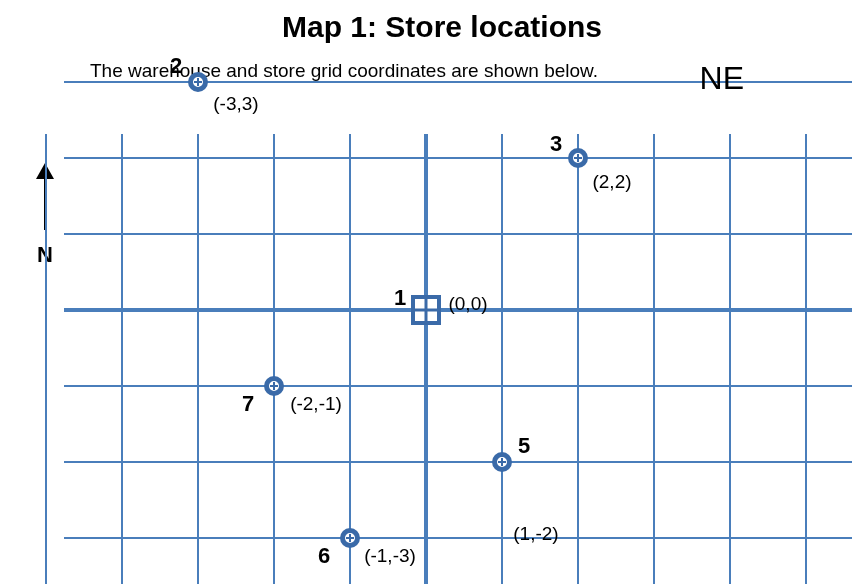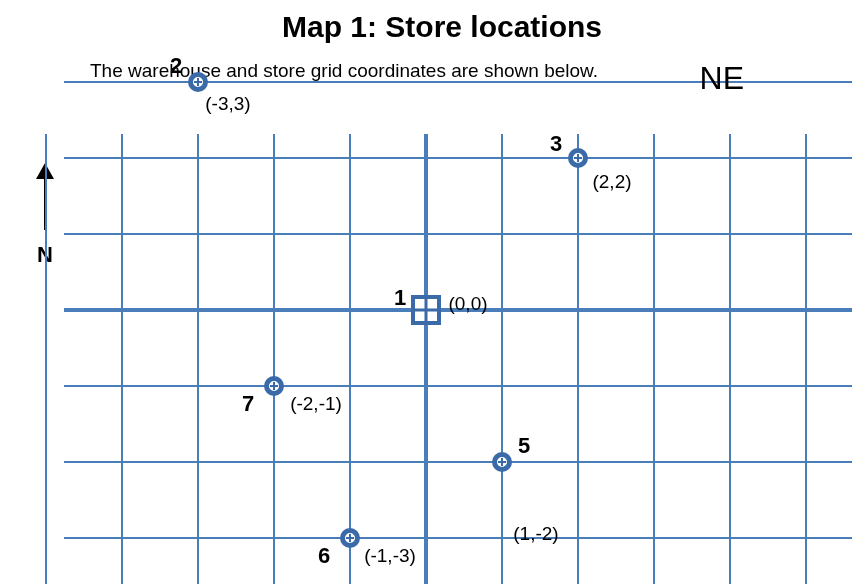--- a/index.html
+++ b/index.html
@@ -190,21 +190,21 @@
       <div class="gline h" style="top: 385px; left: 64px; width: 788px;"></div>
       <div class="gline h axis-h" style="top: 308px; left: 64px; width: 788px;"></div>
       <div class="gline h" style="top: 233px; left: 64px; width: 788px;"></div>
       <div class="gline h" style="top: 157px; left: 64px; width: 788px;"></div>
       <div class="gline h" style="top: 81px; left: 64px; width: 788px;"></div>
       <div class="warehouse" style="left: 426px; top: 310px;"></div>
       <div class="pt-id" style="left: 400px; top: 298px;">1</div>
       <div class="pt-coord" style="left: 468px; top: 304px;">(0,0)</div>
       <div class="store" style="left: 198px; top: 82px;"></div>
       <div class="pt-id" style="left: 176px; top: 66px;">2</div>
-      <div class="pt-coord" style="left: 228px; top: 104px;">(-3,3)</div>
+      <div class="pt-coord" style="left: 236px; top: 104px;">(-3,3)</div>
       <div class="store" style="left: 578px; top: 158px;"></div>
       <div class="pt-id" style="left: 556px; top: 144px;">3</div>
       <div class="pt-coord" style="left: 612px; top: 182px;">(2,2)</div>
       <div class="store" style="left: 502px; top: 462px;"></div>
       <div class="pt-id" style="left: 524px; top: 446px;">5</div>
       <div class="pt-coord" style="left: 536px; top: 486px; margin-top: 48px;">(1,-2)</div>
       <div class="store" style="left: 350px; top: 538px;"></div>
       <div class="pt-id" style="left: 324px; top: 556px;">6</div>
       <div class="pt-coord" style="left: 390px; top: 556px;">(-1,-3)</div>
       <div class="store" style="left: 274px; top: 386px;"></div>

